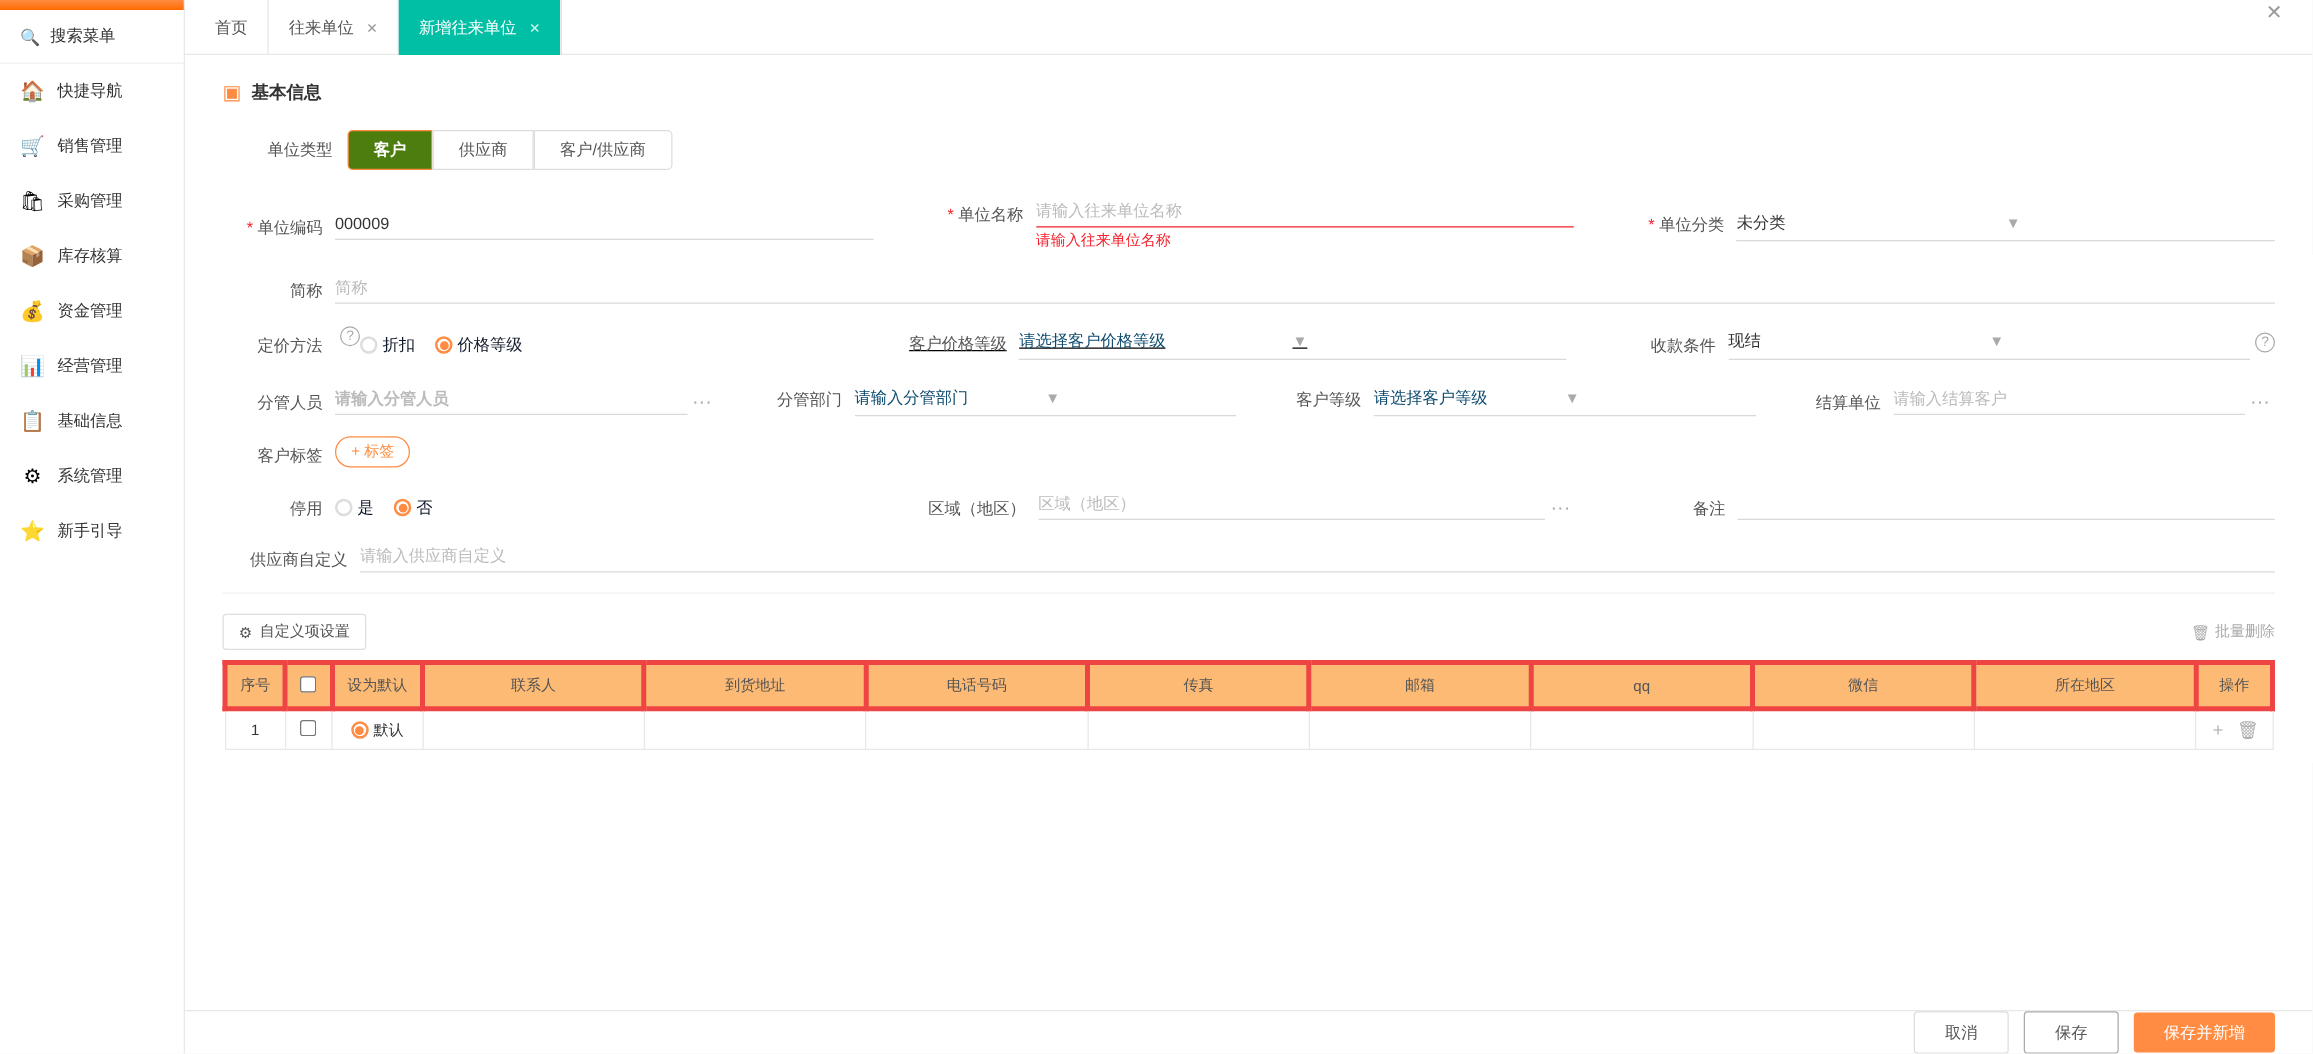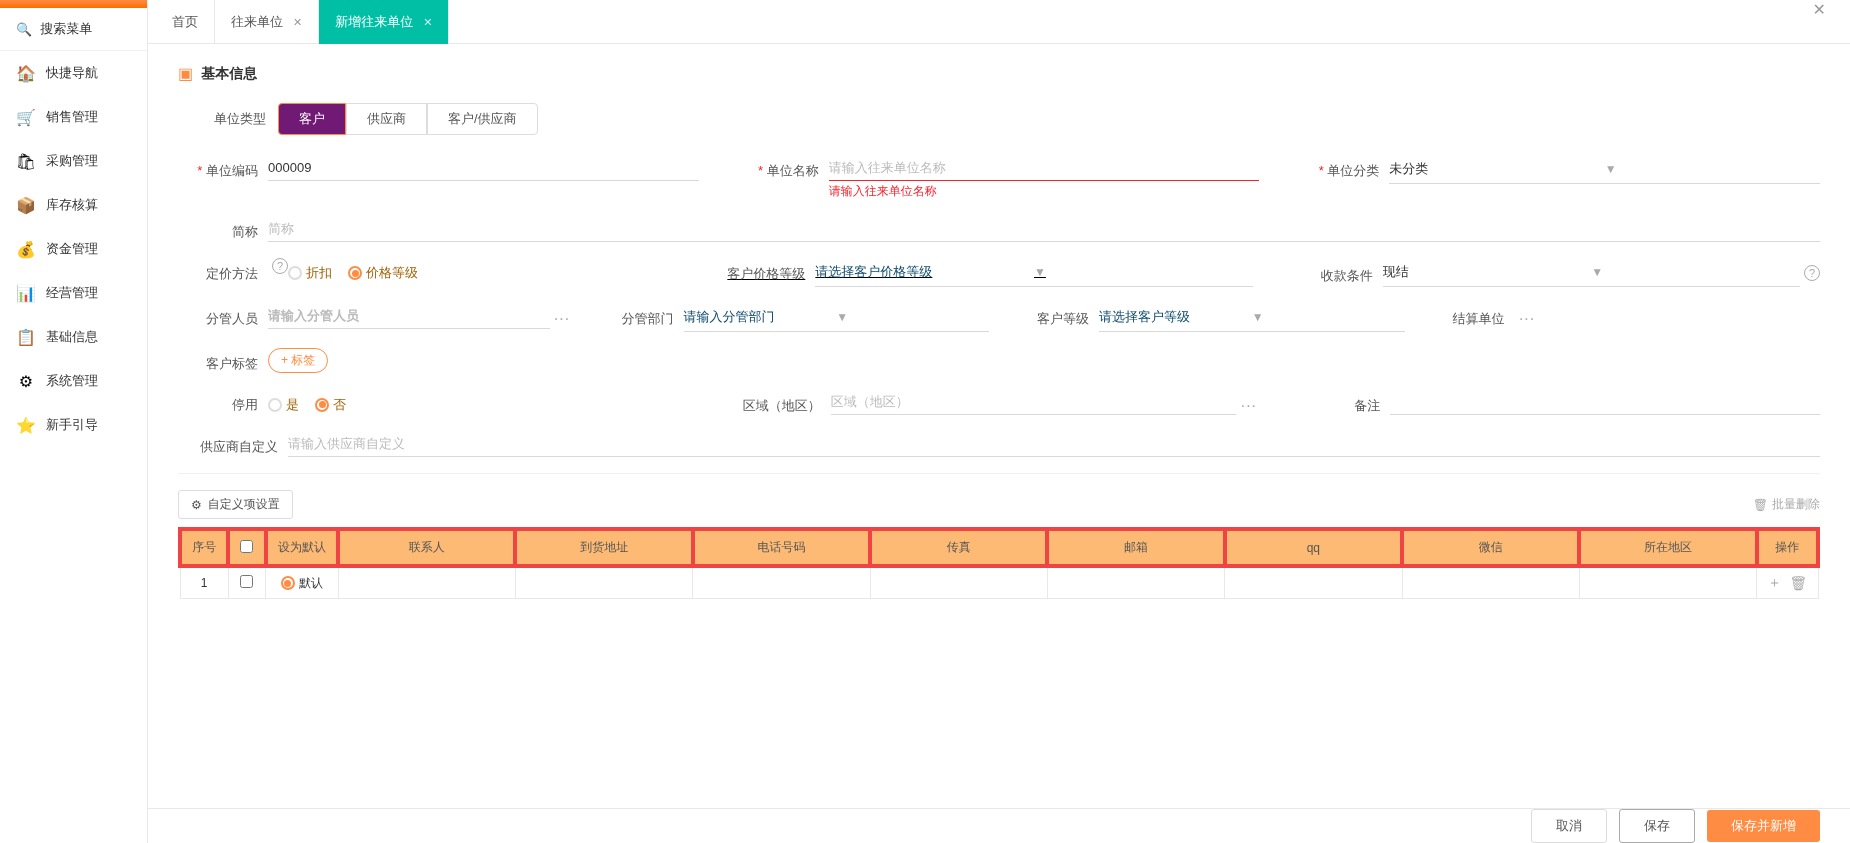--- a/index.html
+++ b/index.html
@@ -98,23 +98,24 @@
     .btn-group { display: flex; gap: 0; }
     .btn-type {
       padding: 6px 20px;
       border: 1px solid #ddd;
       background: #fff;
       font-size: 13px;
       cursor: pointer;
       color: #555;
     }
     .btn-type.active {
-      background: #701a75;
+      background: #4d7c0f;
       color: #fff;
       border-color: #ff8c42;
+      font-weight: bold;
     }
     .btn-type:first-child { border-radius: 4px 0 0 4px; }
     .btn-type:last-child { border-radius: 0 4px 4px 0; }
     .field-label {
       font-size: 13px;
       color: #555;
       min-width: 90px;
       text-align: right;
       padding-right: 10px;
       padding-top: 7px;
@@ -144,26 +145,26 @@
       align-items: center;
       border-bottom: 1px solid #d9d9d9;
       padding: 5px 0;
       cursor: pointer;
       flex: 1;
     }
     .field-select span { flex: 1; font-size: 13px; color: #333; }
     .field-select .placeholder { color: #0c4a6e; }
     .field-select .arrow { color: #aaa; font-size: 12px; }
 
-    .row-3col { display: flex; width: 100%; gap: 0; margin-bottom: 16px; align-items: flex-start; }
+    .row-3col { display: flex; width: 100%; gap: 0; margin-bottom: 16px; align-items: center; }
     .col-item { flex: 1; display: flex; align-items: flex-start; }
 
     
     .radio-group { display: flex; align-items: center; gap: 16px; padding-top: 6px; }
-    .radio-item { display: flex; align-items: center; gap: 4px; cursor: pointer; font-size: 13px; color: #a16207; }
+    .radio-item { display: flex; align-items: center; gap: 4px; cursor: pointer; font-size: 13px; color: #0f172a; }
     .radio-dot {
       width: 14px; height: 14px; border-radius: 50%;
       border: 2px solid #ddd;
       display: flex; align-items: center; justify-content: center;
     }
     .radio-dot.checked { border-color: #ff8c42; }
     .radio-dot.checked::after { content: ''; width: 7px; height: 7px; border-radius: 50%; background: #ff8c42; }
 
     
     .more-btn { color: #aaa; font-size: 16px; cursor: pointer; padding: 0 4px; flex-shrink: 0; padding-top: 7px; }
@@ -395,20 +396,23 @@
       </div>
       <div class="col-item" style="margin-left:20px;">
         <span class="field-label">客户等级</span>
         <div class="field-select">
           <span class="placeholder">请选择客户等级</span>
           <span class="arrow">▼</span>
         </div>
       </div>
       <div class="col-item" style="margin-left:20px;">
         <span class="field-label">结算单位</span>
+        <div class="field-input-wrap" style="display:flex;align-items:center;">
+          <input type="text" class="field-input" style="flex: 1 1 0%;" placeholder="请输入结算客户">
+        </div>
         <span class="more-btn">···</span>
       </div>
     </div>
 
     <div class="row-3col">
       <div class="col-item" style="align-items:center;">
         <span class="field-label">客户标签</span>
         <button class="tag-btn">+ 标签</button>
       </div>
     </div>

